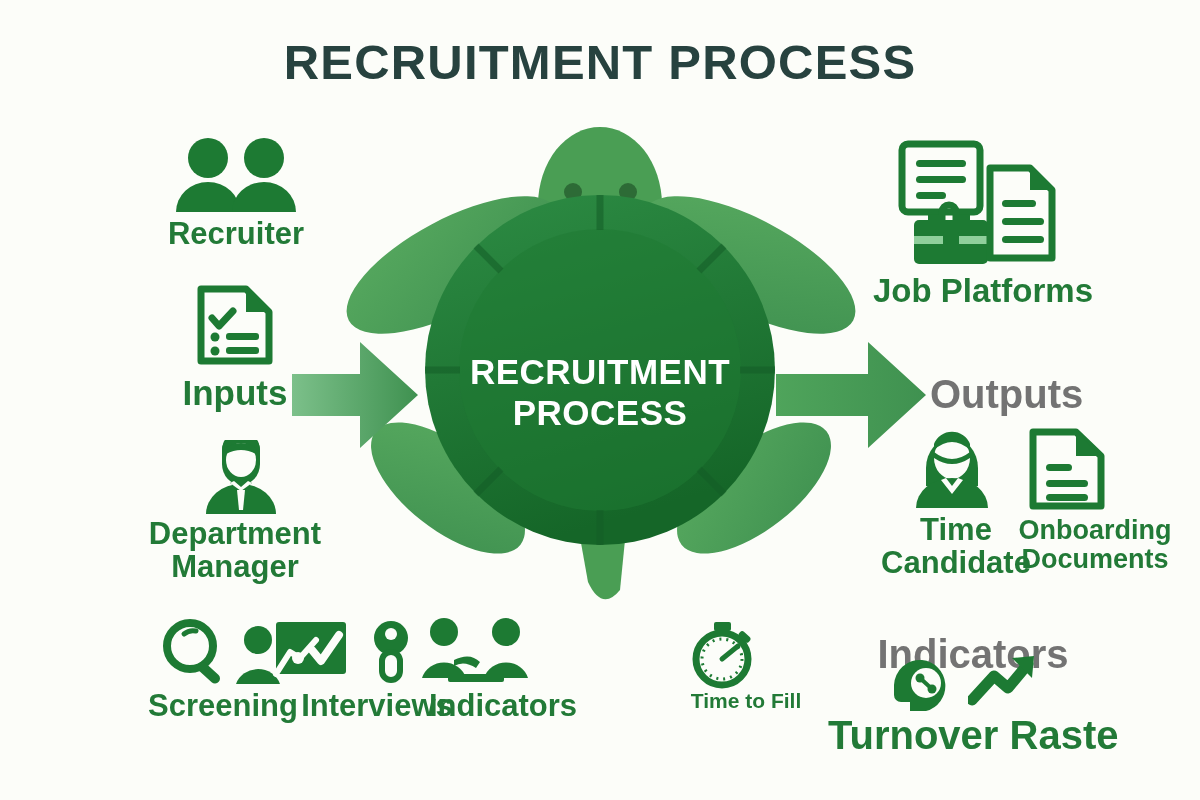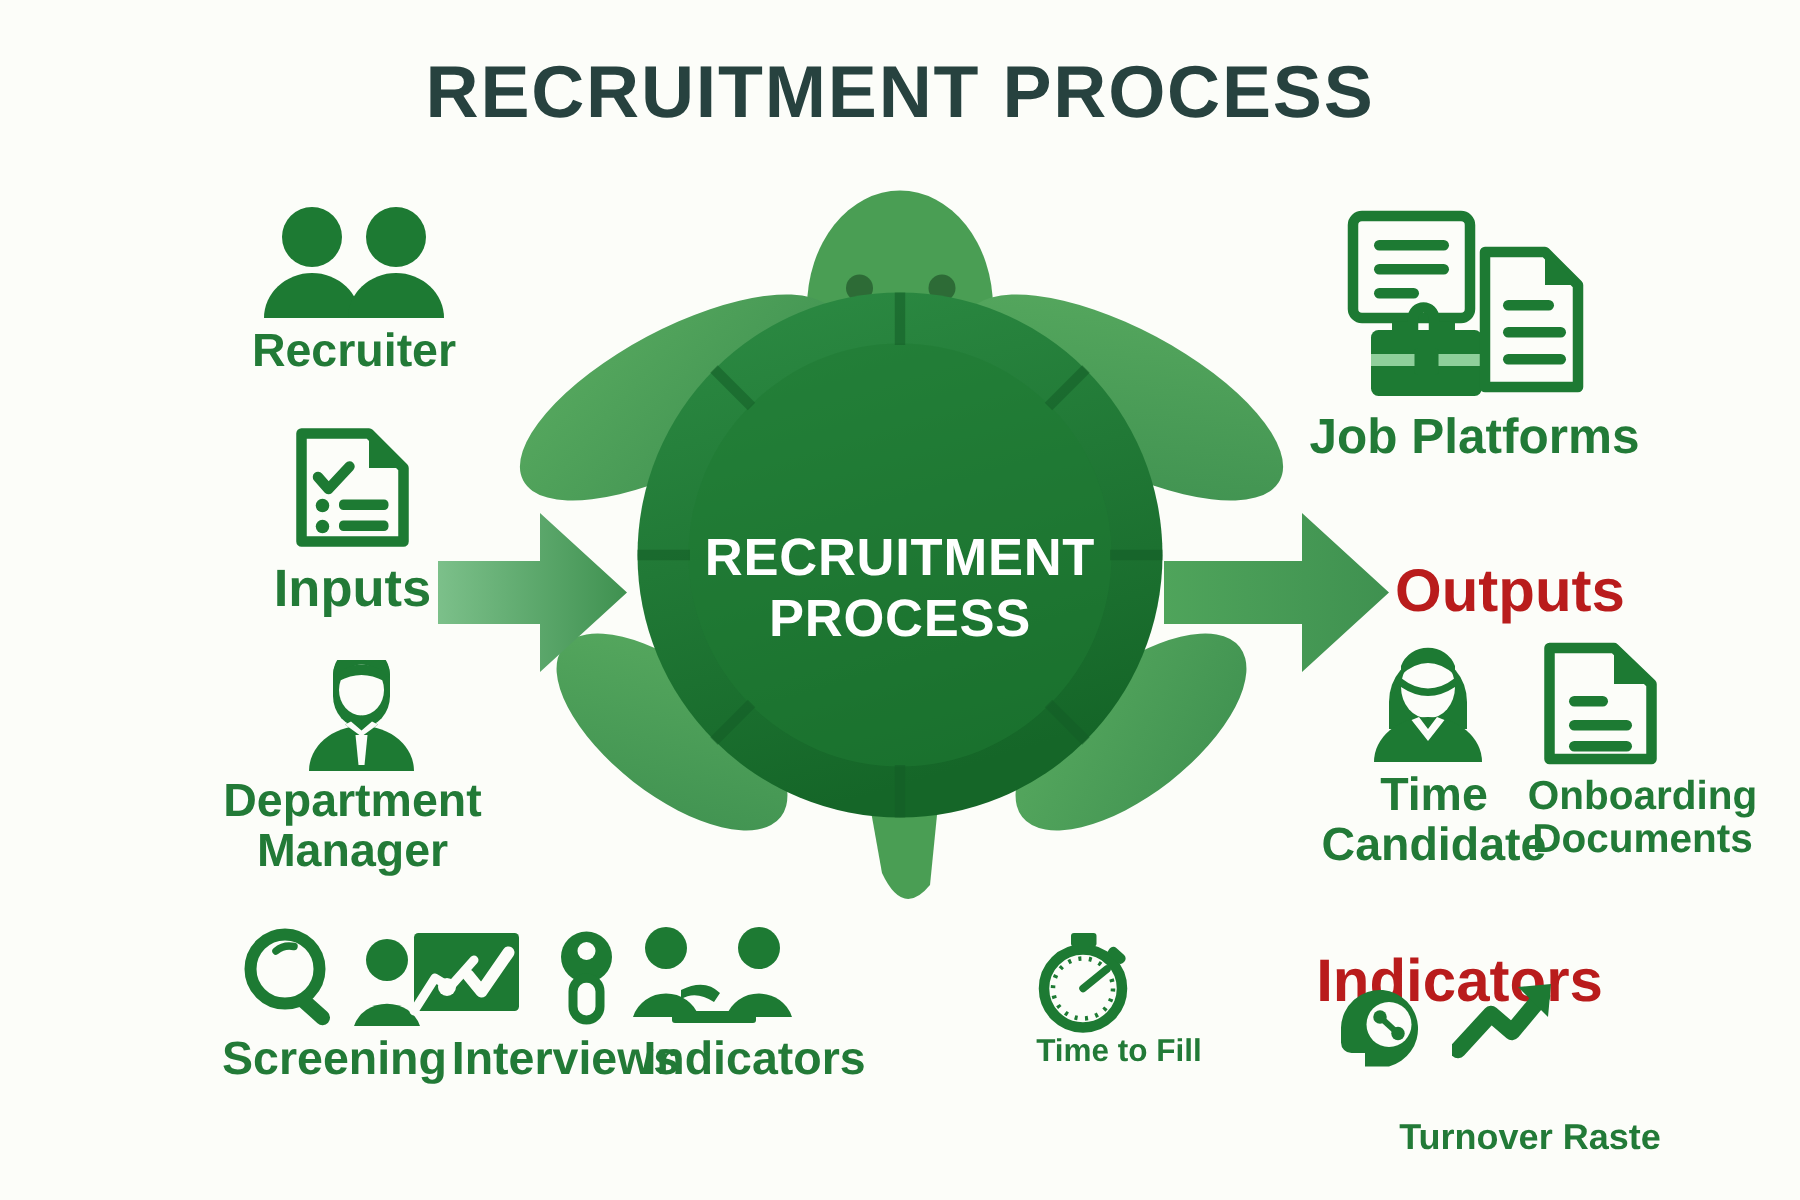--- a/index.html
+++ b/index.html
@@ -19,21 +19,21 @@
     font-size:49px;font-weight:700;letter-spacing:1.2px;
     color:#27423f;
     font-family:"Liberation Sans", sans-serif;
   }
 
   
   .lbl{
     color:#227a37;font-weight:700;text-align:center;
     line-height:1.06;white-space:nowrap;
   }
-  .heading{font-size:40px;font-weight:700;color:#b91c1c;}
+  .heading{font-size:40px;font-weight:700;color:#737373;}
 
   
   #turtle{left:330px;top:120px;width:540px;height:520px;}
 </style>
 </head>
 <body>
 
 <div id="stage">
 
   <div class="abs" id="title">RECRUITMENT PROCESS</div>
@@ -283,15 +283,15 @@
     </svg>
   </div>
 
   <div class="abs" style="left:968px;top:652px;width:72px;height:56px;">
     <svg width="72" height="56" viewBox="0 0 72 56">
       <path d="M4 48 L26 24 L40 36 L60 12" fill="none" stroke="#1d7a33" stroke-width="11" stroke-linecap="round" stroke-linejoin="round"></path>
       <path d="M44 6 L66 4 L64 26 Z" fill="#1d7a33"></path>
     </svg>
   </div>
 
-  <div class="abs lbl" style="left:875px;top:714px;width:290px;font-size:24px;margin-top:32px;">Turnover Raste</div>
+  <div class="abs lbl" style="left:828px;top:714px;width:290px;font-size:40px;">Turnover Raste</div>
 
 </div>
 
 </body></html>

